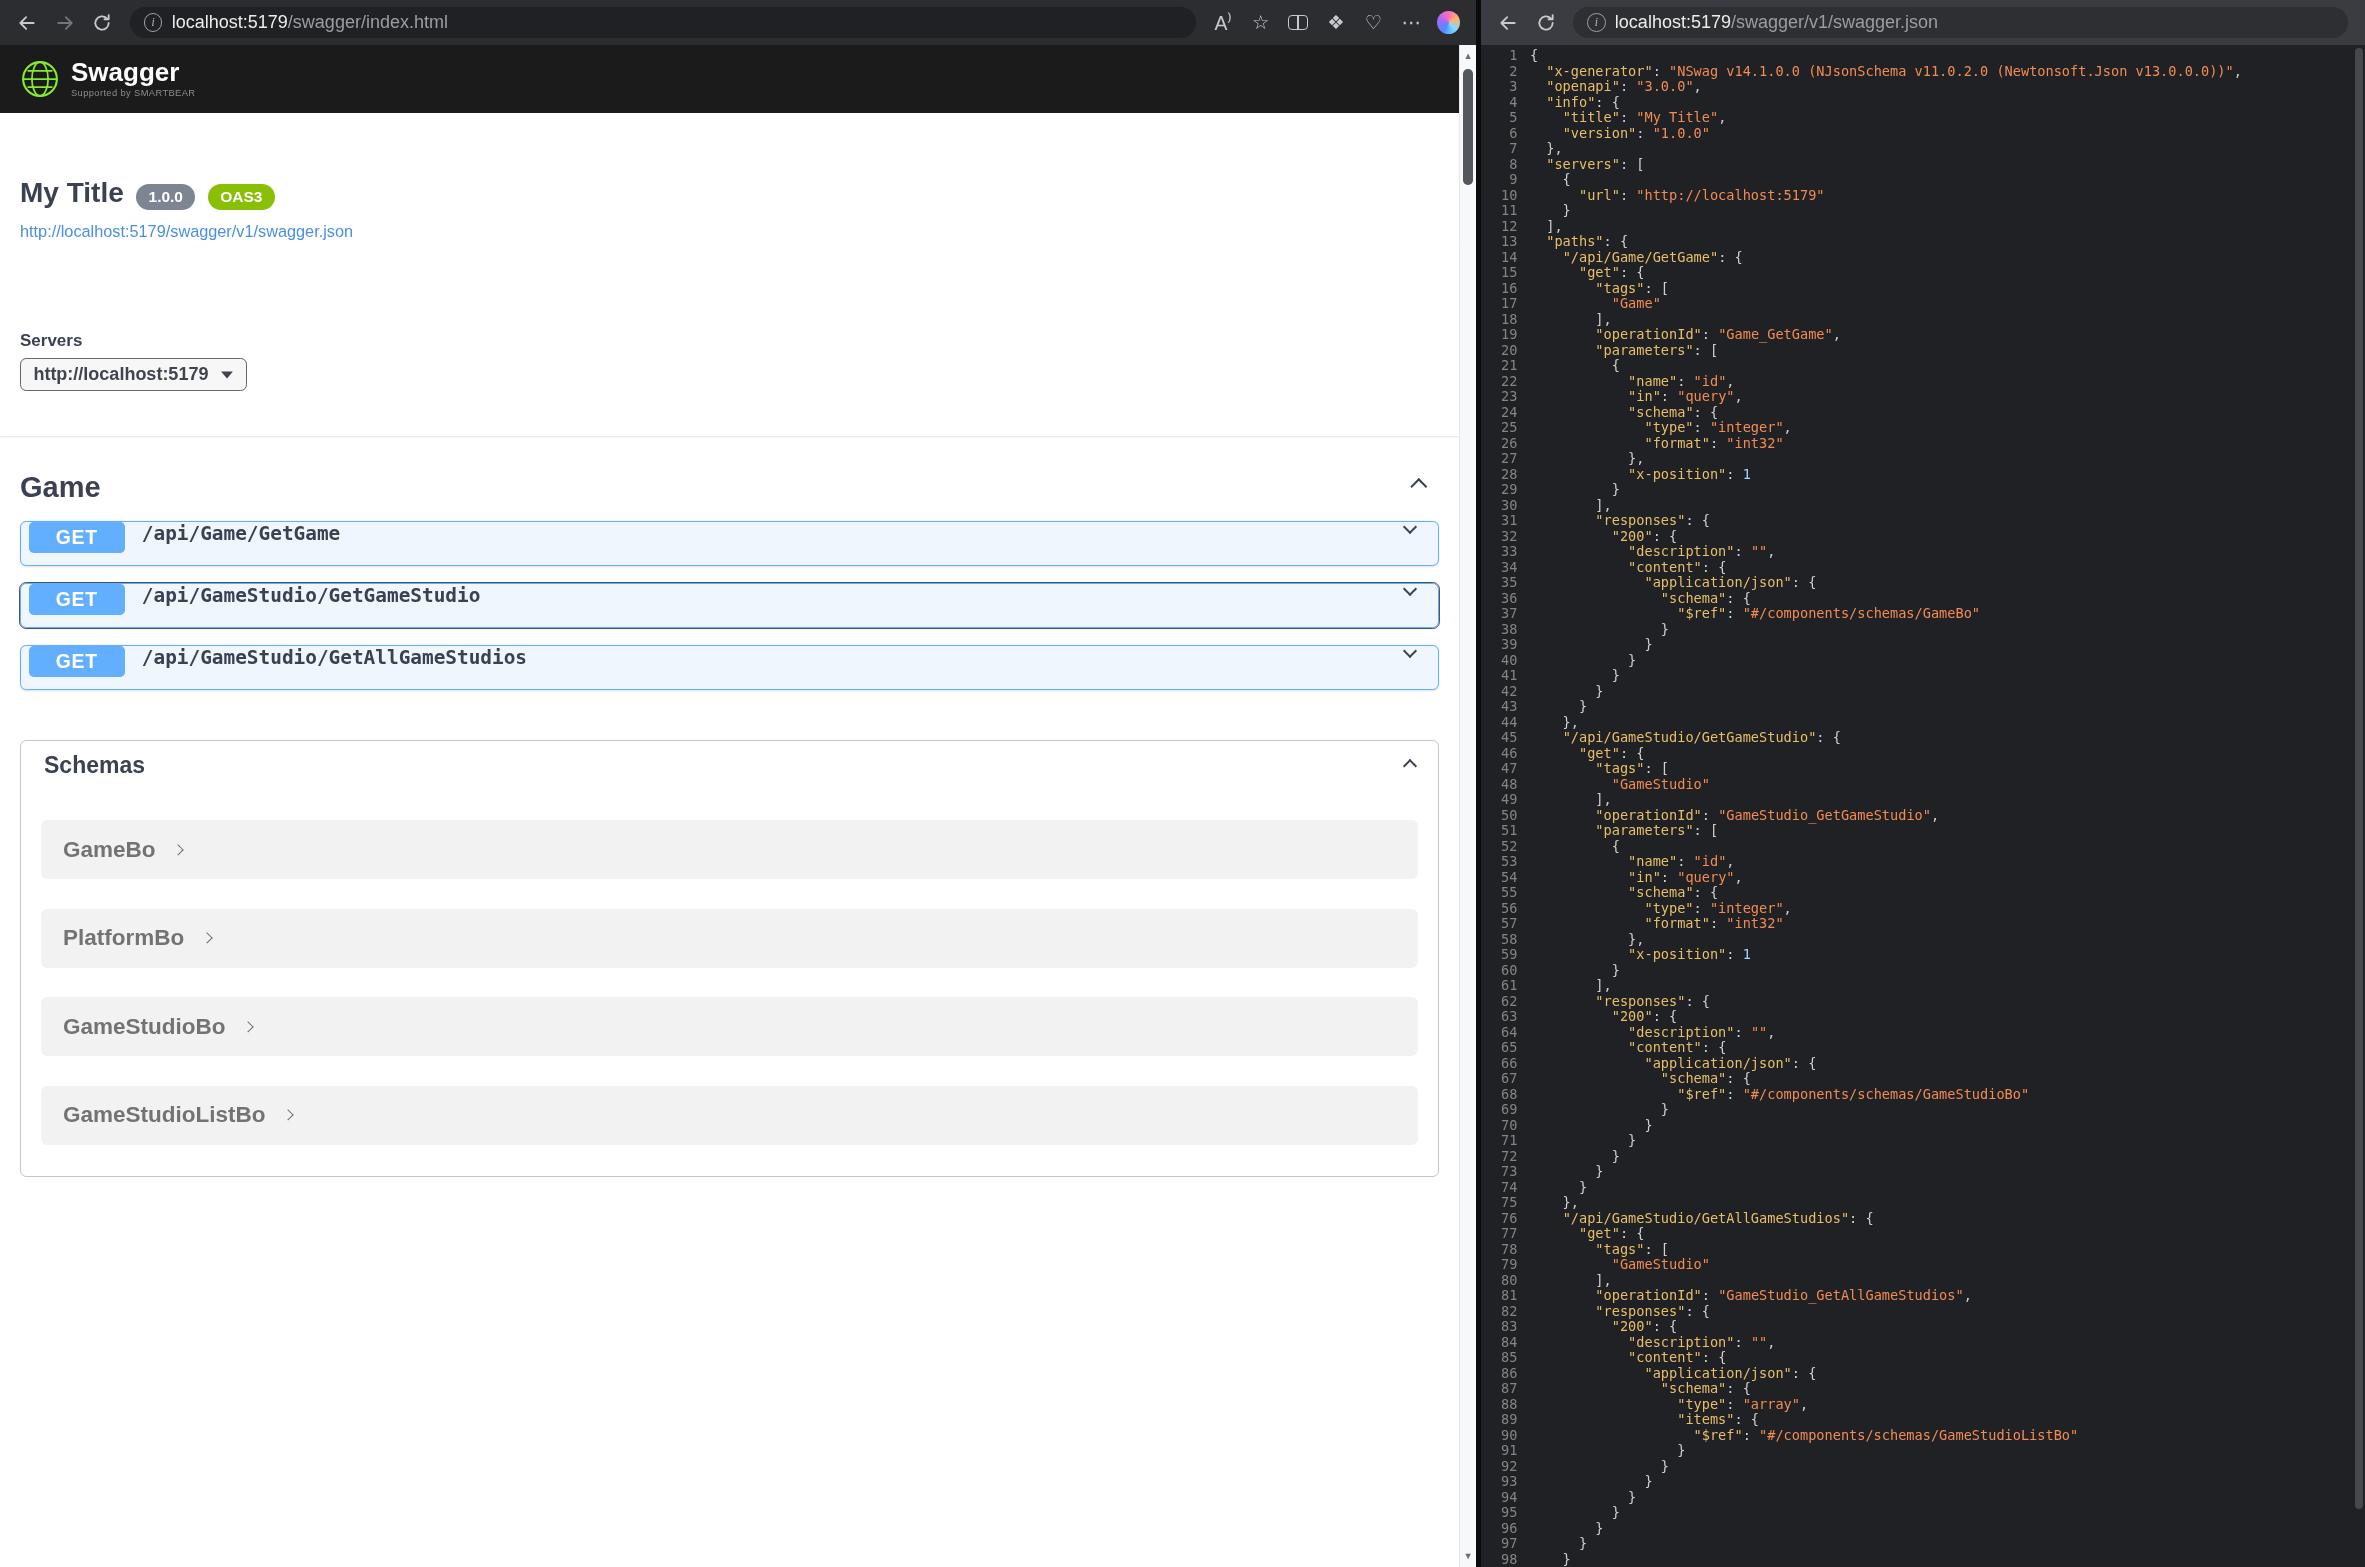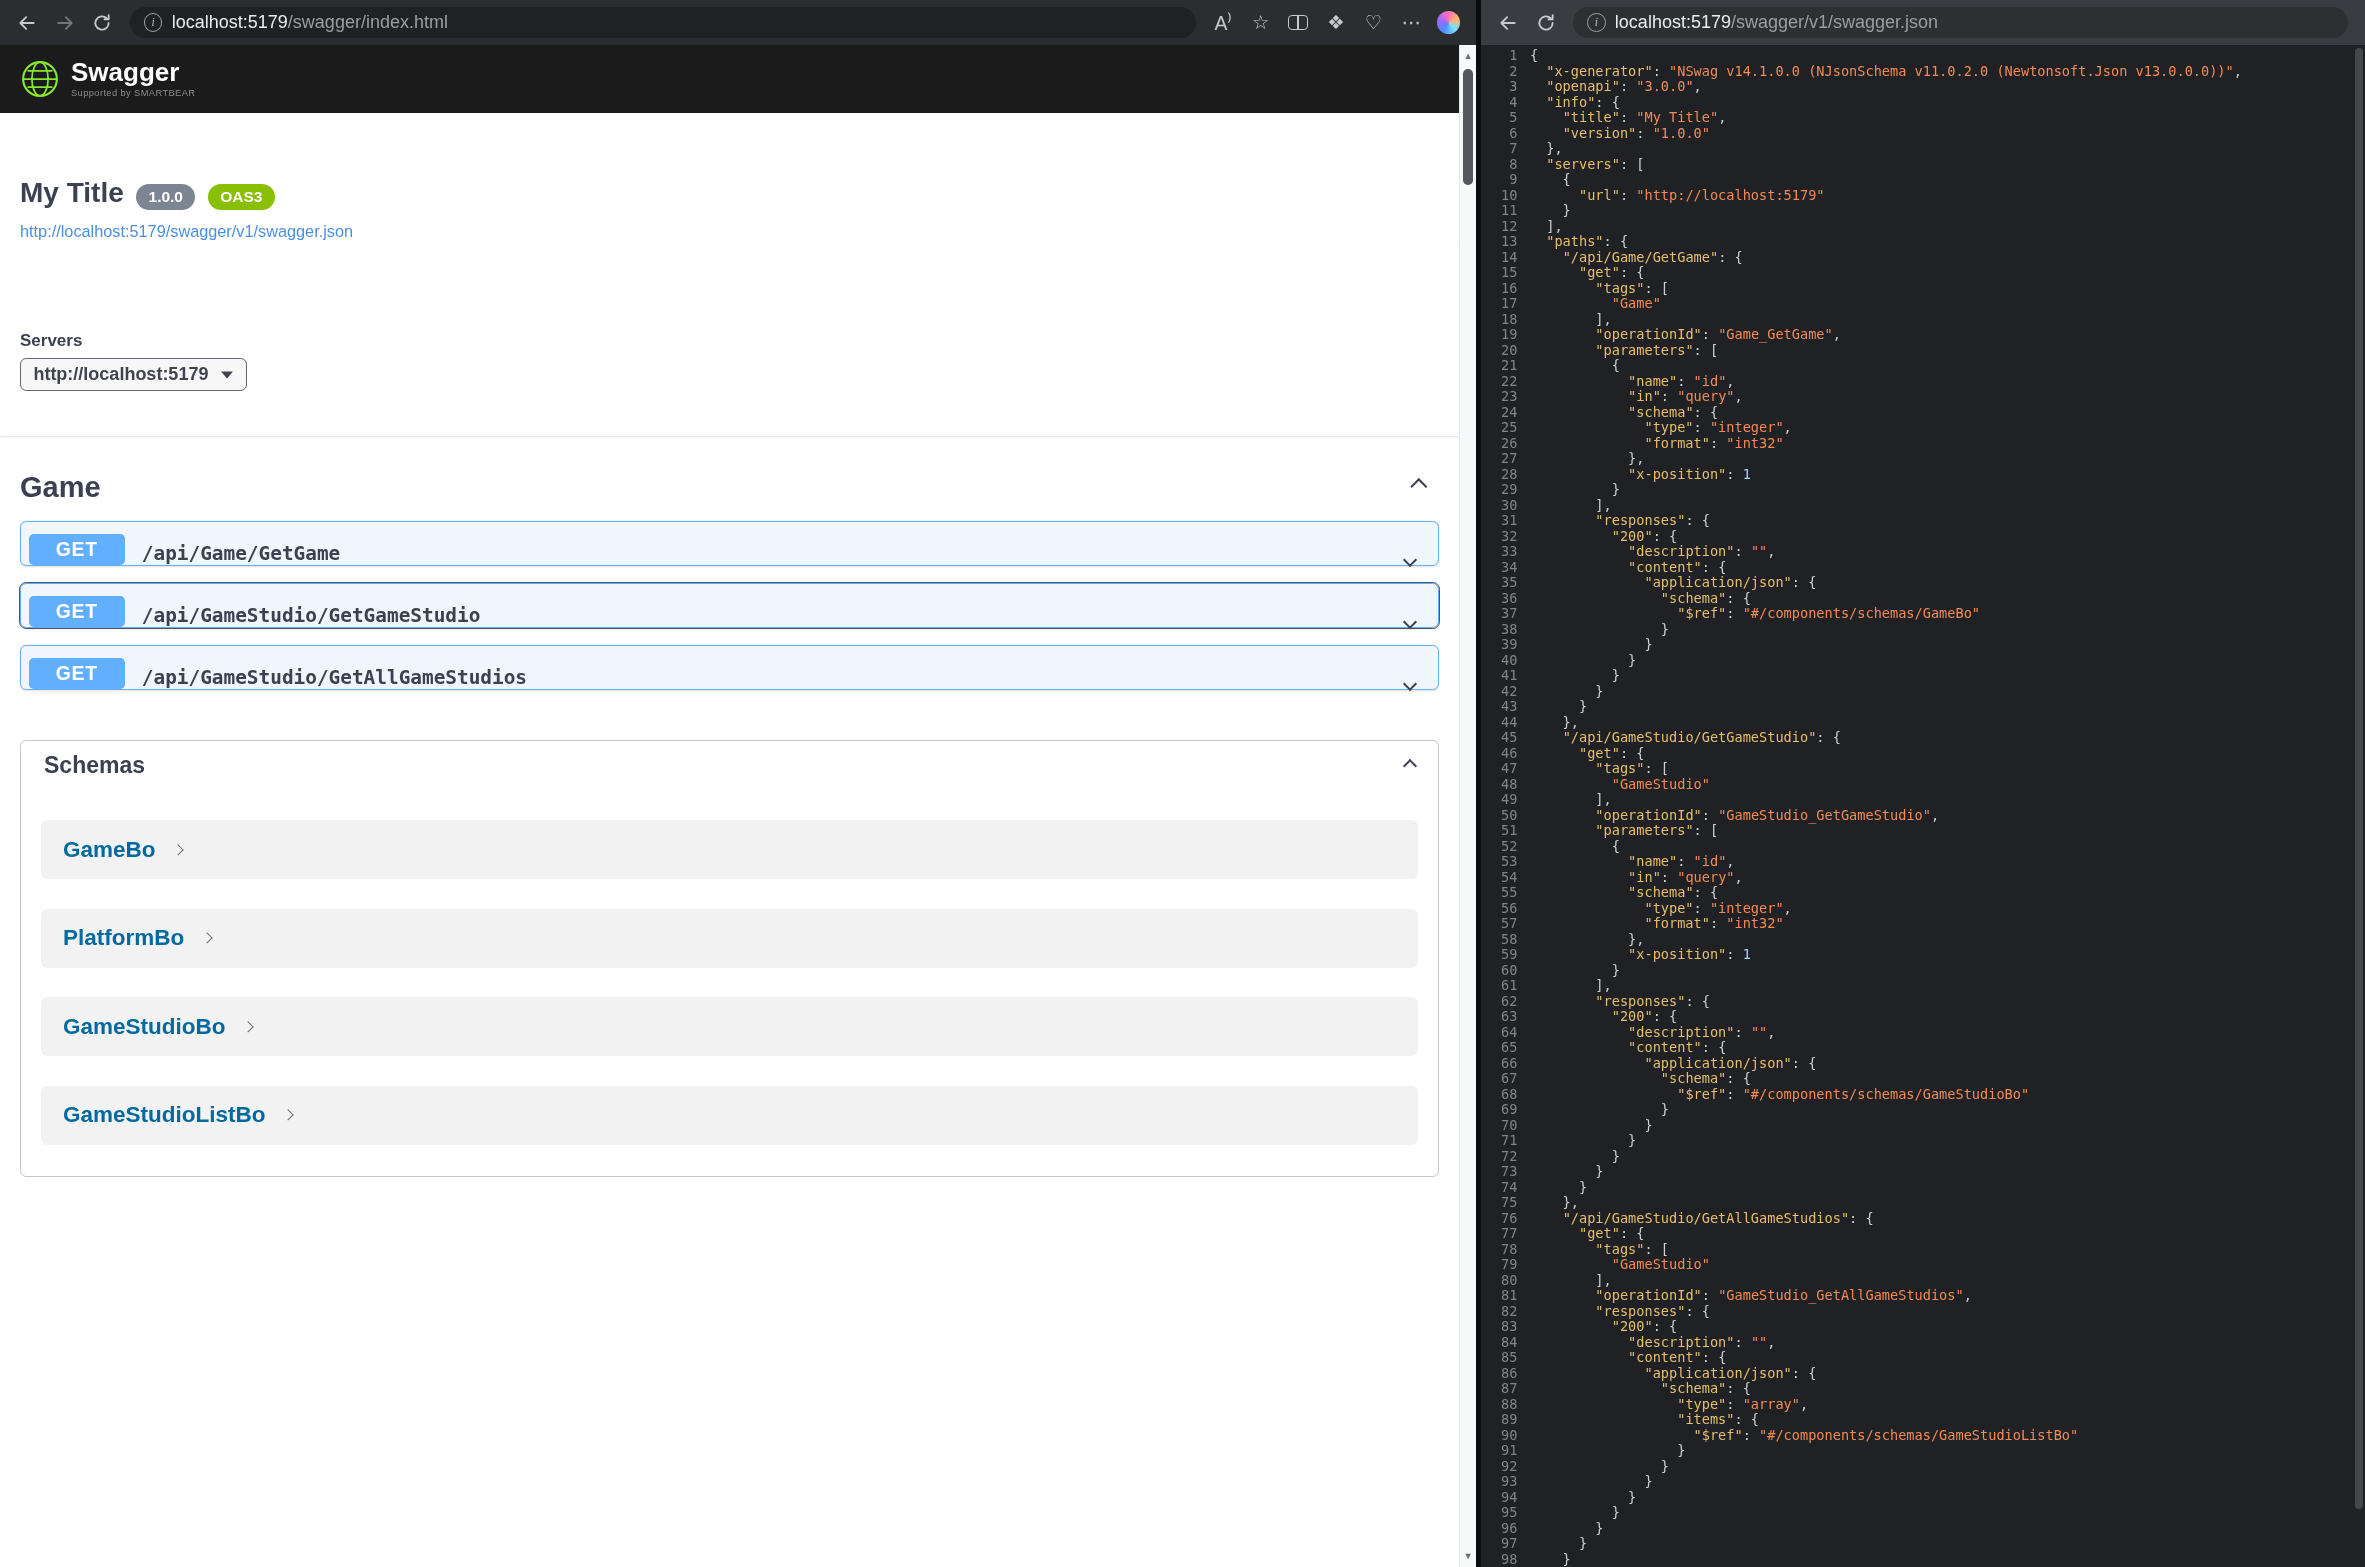--- a/index.html
+++ b/index.html
@@ -64,32 +64,32 @@
   .tag-header{display:flex;align-items:center;margin-top:29.5px;cursor:pointer;}
   .tag-title{font-size:29px;font-weight:700;color:#3b4151;margin:0;}
   .tag-header .chev{margin-left:auto;margin-right:14px;}
   .chev{display:inline-block;width:11.6px;height:11.6px;border-right:2.7px solid #3b4151;border-bottom:2.7px solid #3b4151;}
   .chev.up{transform:rotate(-135deg);}
   .chev.down{transform:rotate(45deg);}
   .chev.right{transform:rotate(-45deg);}
   .chev.sm{width:10px;height:10px;}
   .chev.xs{width:7.8px;height:7.8px;border-width:1.9px;border-color:#646d78;}
 
-  .opblock{margin-top:17px;height:45px;background:#eff6fe;border:1.2px solid #61affe;border-radius:6.2px;display:flex;align-items:flex-end;gap:17px;padding:0 7.8px;box-shadow:0 0.8px 2.3px rgba(0,0,0,.12);cursor:pointer;}
+  .opblock{margin-top:17px;height:45px;background:#eff6fe;border:1.2px solid #61affe;border-radius:6.2px;display:flex;align-items:flex-start;gap:17px;padding:0 7.8px;box-shadow:0 0.8px 2.3px rgba(0,0,0,.12);cursor:pointer;}
   .opblock.focused{outline:1.9px solid #4a5568;}
   .method{width:96px;height:31px;background:#61affe;color:#fff;font-weight:700;font-size:19.4px;letter-spacing:0.8px;border-radius:4.7px;display:flex;align-items:center;justify-content:center;flex:none;}
   .op-path{font-family:"DejaVu Sans Mono",monospace;font-size:19.4px;font-weight:600;color:#3b4151;}
   .opblock .chev{margin-left:auto;margin-right:15.5px;}
 
   .models{margin:50px 20px 0;border:1.2px solid rgba(59,65,81,.3);border-radius:6.2px;}
   .models-header{height:50px;display:flex;align-items:center;padding:0 23px;font-size:23px;font-weight:600;color:#3b4151;cursor:pointer;}
   .models-header .chev{margin-left:auto;width:10px;height:10px;border-width:2.3px;}
   #model-list{padding:29.5px 20px 1.6px;}
   .model-row{height:59px;background:#f2f2f2;border-radius:6.2px;display:flex;align-items:center;gap:18.6px;padding:0 22px;margin-bottom:29.5px;cursor:pointer;}
-  .model-name{font-size:22.5px;font-weight:700;color:#0369a1;}
+  .model-name{font-size:22.5px;font-weight:700;color:#737373;}
 
   
   .json-wrap{flex:1;min-height:0;position:relative;overflow:hidden;padding:3.1px 0 0 6.2px;background:#202124;}
   .jl{display:flex;line-height:15.5px;font-family:"DejaVu Sans Mono",monospace;font-size:13.6px;}
   .ln{width:43px;flex:none;text-align:right;padding-right:12.4px;color:#858585;}
   .code{white-space:pre;color:#d0d0d0;}
   .j-k{color:#e8bf6a;}
   .j-s{color:#f28b54;}
   .j-n{color:#9cdcfe;}
   .j-p{color:#d0d0d0;}

